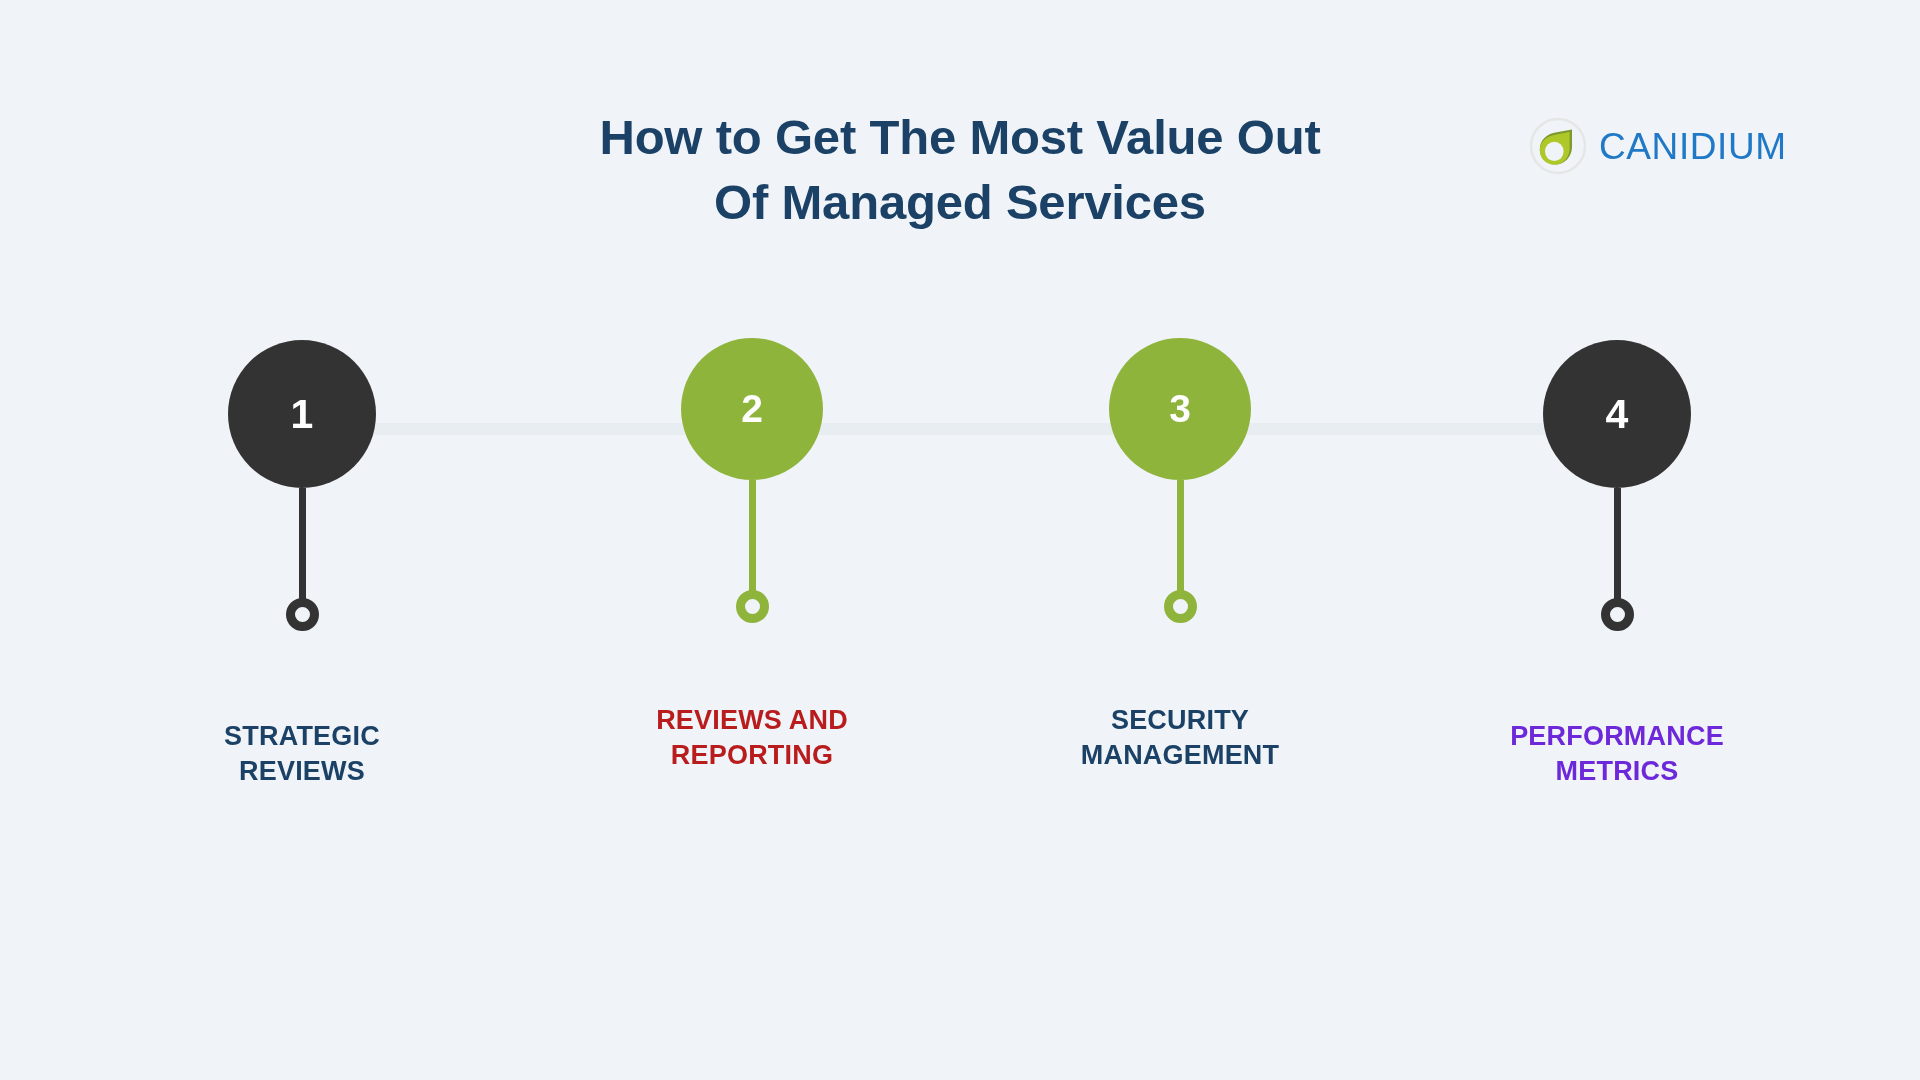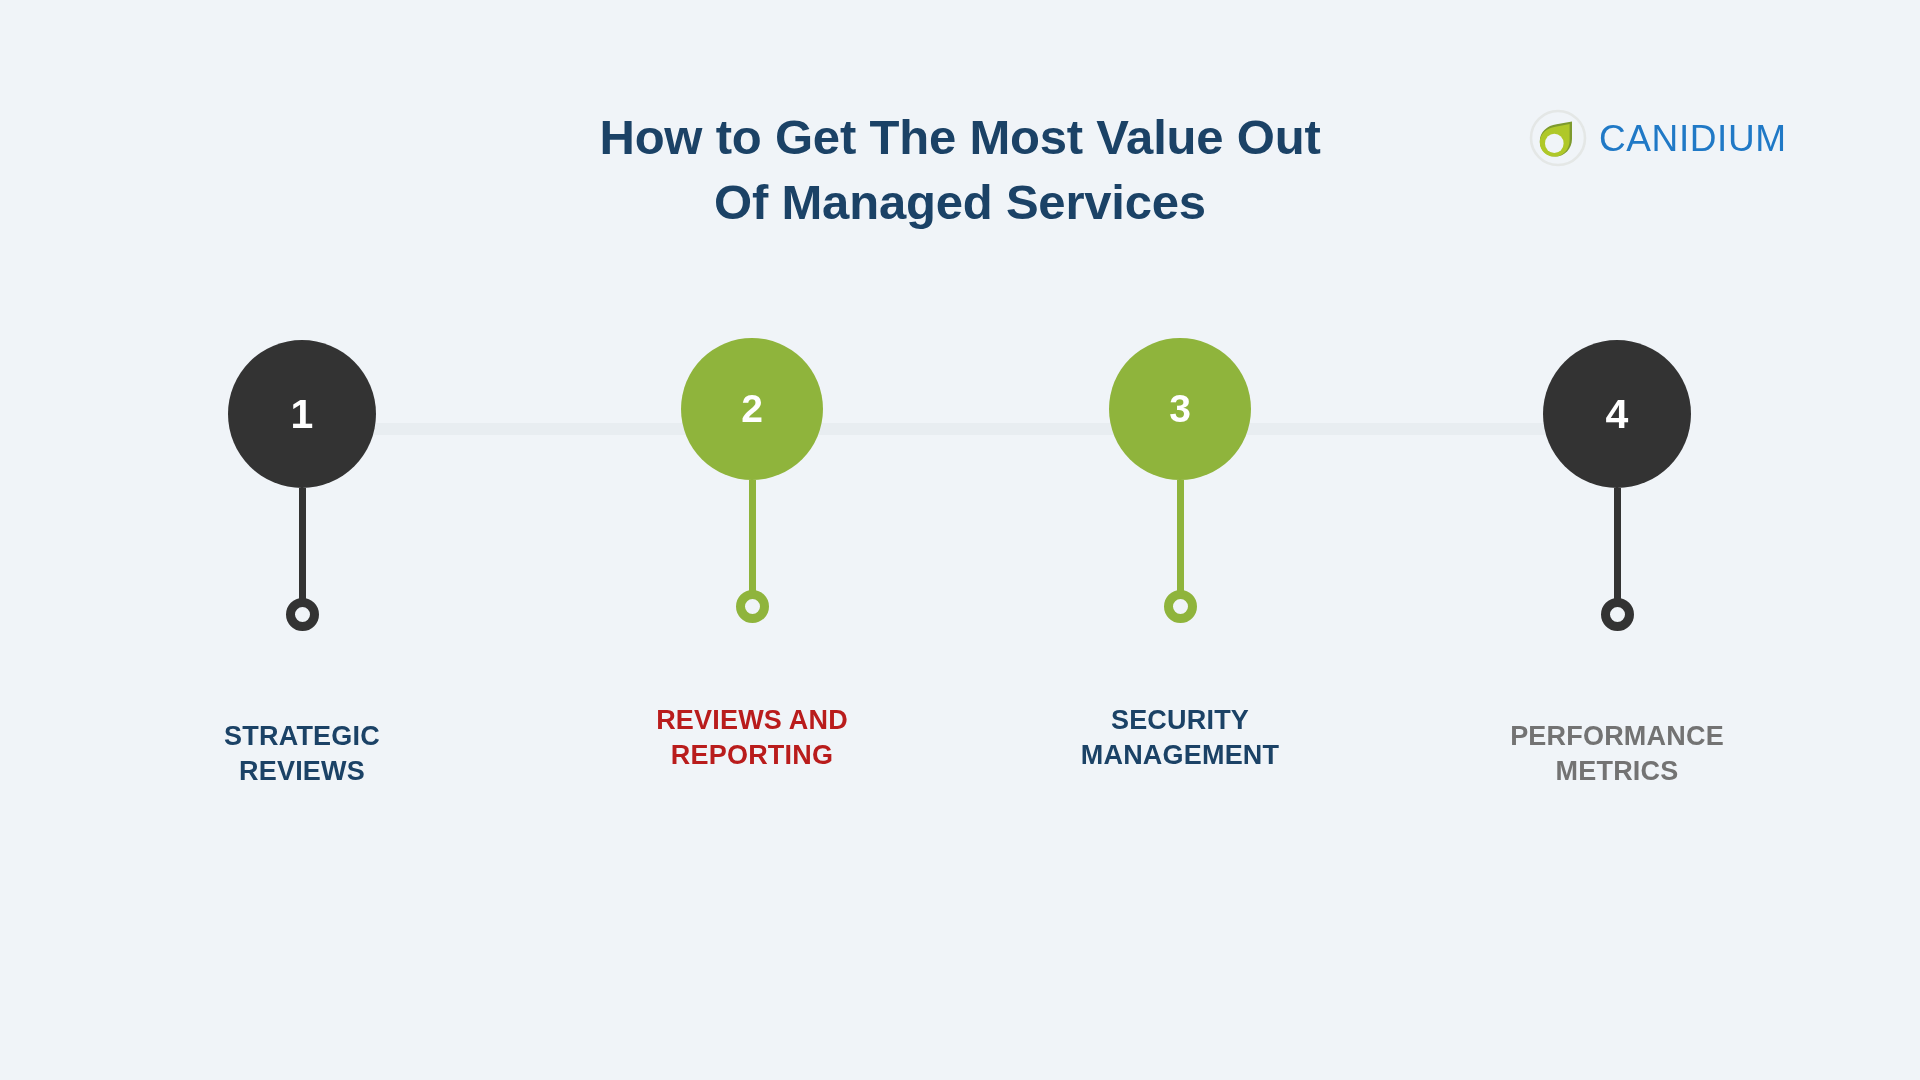--- a/index.html
+++ b/index.html
@@ -29,21 +29,21 @@
     font-size:49px;
     font-weight:bold;
     line-height:1.32;
     color:#1B4266;
     letter-spacing:-0.2px;
   }
 
   .logo {
     position:absolute;
     left:1528px;
-    top:108px;
+    top:116px;
     display:flex;
     align-items:center;
     gap:11px;
   }
   .logo-mark {
     position:relative;
     width:60px;
     height:60px;
     flex:0 0 60px;
   }
@@ -173,18 +173,18 @@
         <div class="bubble sm" style="background: rgb(143, 180, 60); color: rgb(255, 255, 255);">3</div>
         <div class="stem sm" style="background: rgb(143, 180, 60);"></div>
         <div class="node" style="border-color: rgb(143, 180, 60);"></div>
         <div class="caption" style="color: rgb(27, 66, 102);">SECURITY
 MANAGEMENT</div>
       </div>
       <div class="step lg" style="left: 1617px;">
         <div class="bubble lg" style="background: rgb(51, 51, 51); color: rgb(255, 255, 255);">4</div>
         <div class="stem lg" style="background: rgb(51, 51, 51);"></div>
         <div class="node" style="border-color: rgb(51, 51, 51);"></div>
-        <div class="caption" style="color: #737373;">PERFORMANCE
+        <div class="caption" style="color: #6d28d9;">PERFORMANCE
 METRICS</div>
       </div>
     </div>
 
 </div>
 
 </body></html>

